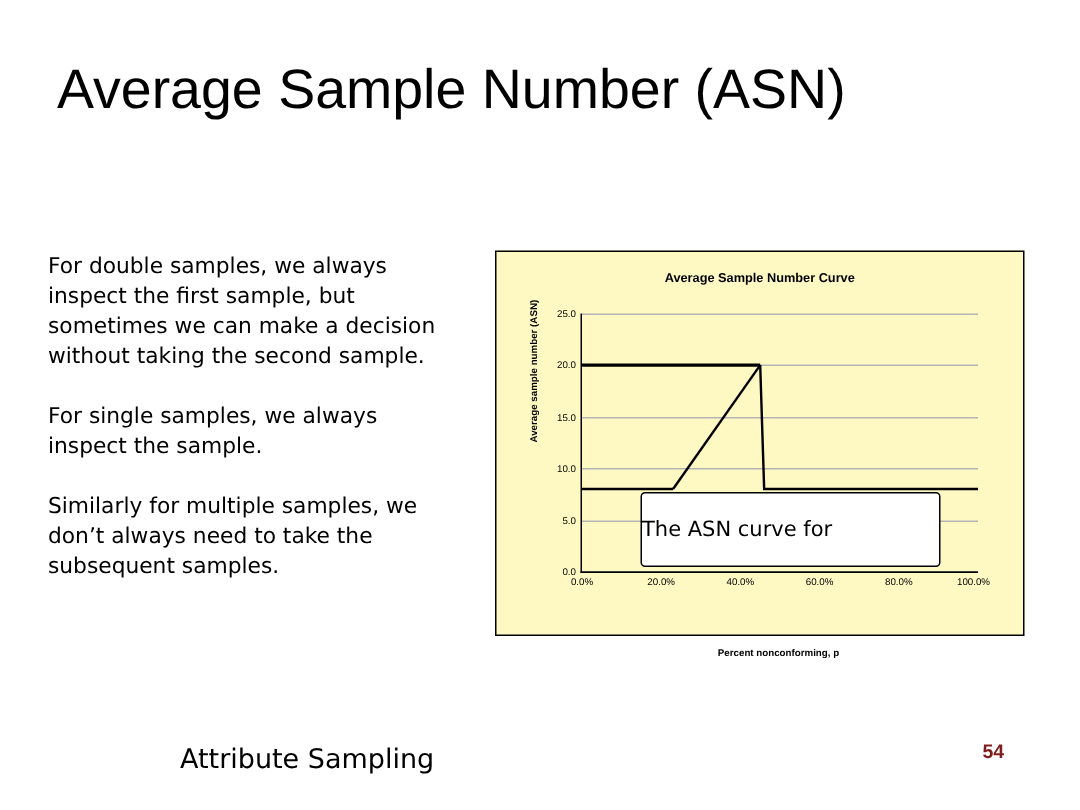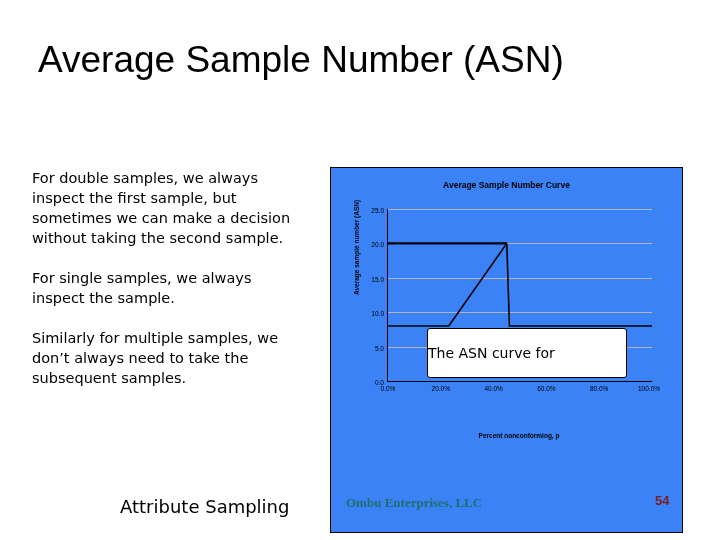--- a/index.html
+++ b/index.html
@@ -52,22 +52,22 @@
   .body-text p:last-child {
     margin-bottom: 0;
   }
 
   
   .chart-panel {
     position: absolute;
     left: 330px;
     top: 167px;
     width: 353px;
-    height: 366px;
-    background: #3b82f6;
+    height: 257px;
+    background: #fef9c3;
     border: 1px solid #000000;
     box-sizing: border-box;
   }
 
   .chart-title {
     position: absolute;
     top: 12px;
     left: 0;
     width: 100%;
     text-align: center;
@@ -259,16 +259,15 @@
 
     <div class="callout">
       <span>
         <span>The ASN curve for</span><br>
       </span>
     </div>
 
   </div>
 
   <div class="footer-left">Attribute Sampling</div>
-  <div class="footer-center">Ombu Enterprises, LLC</div>
   <div class="footer-page">54</div>
 
 </div>
 
 </body></html>

